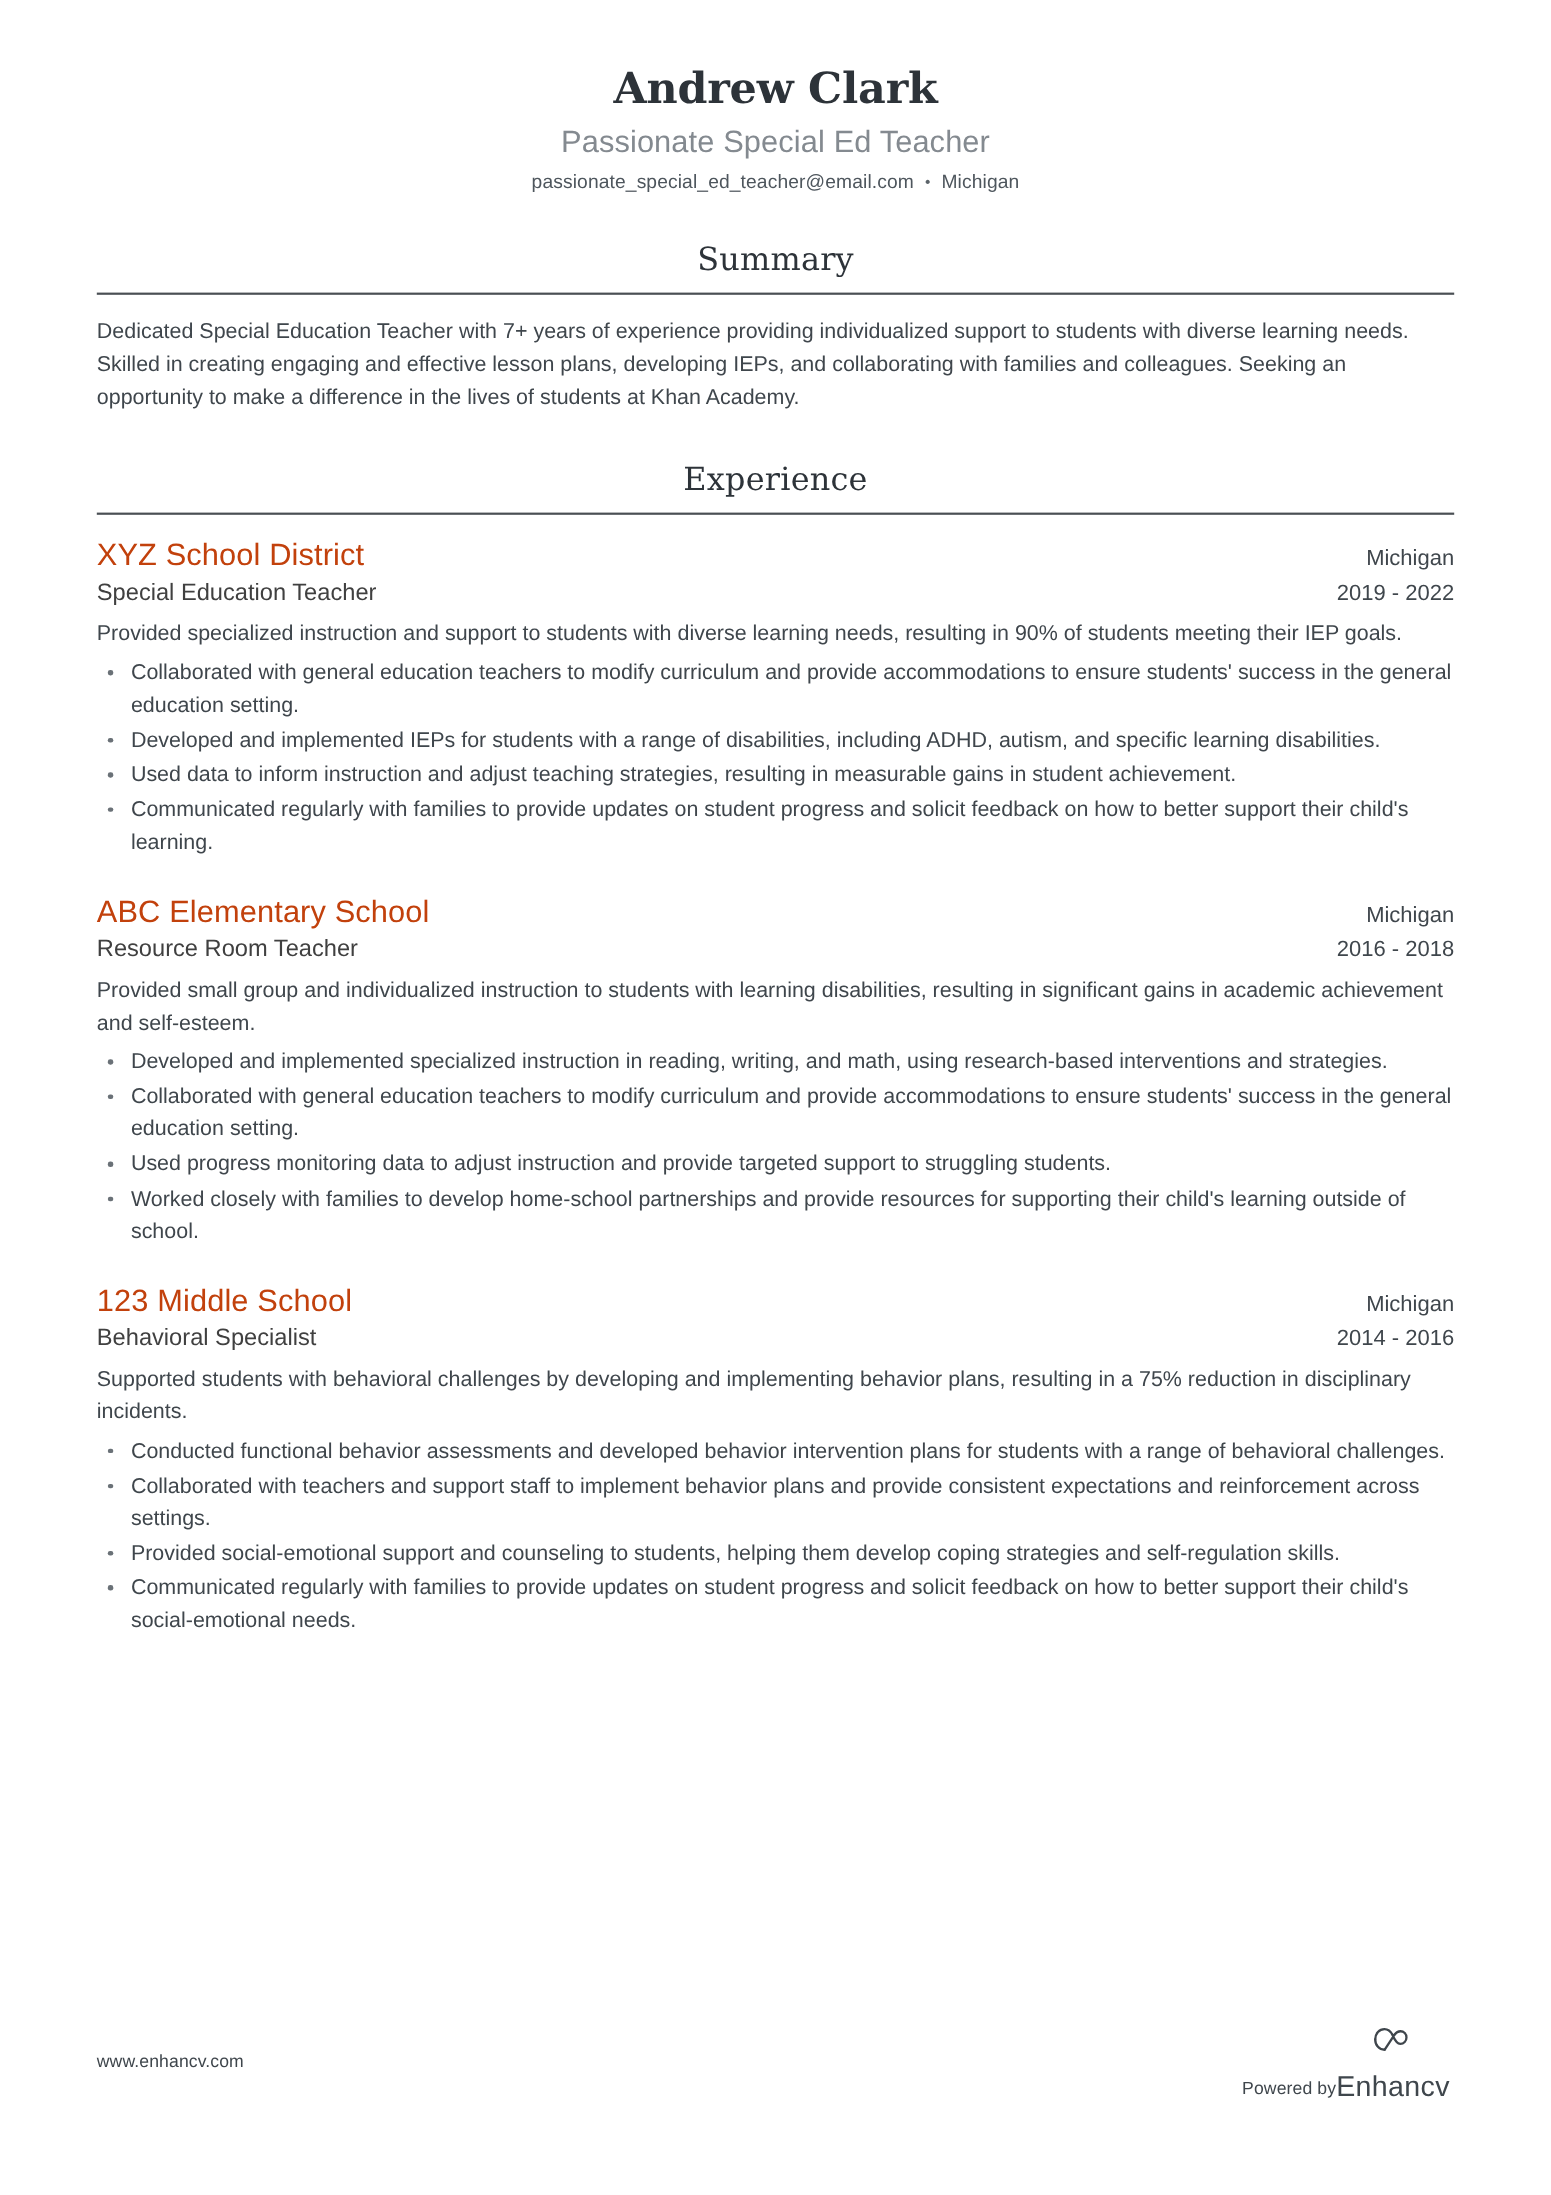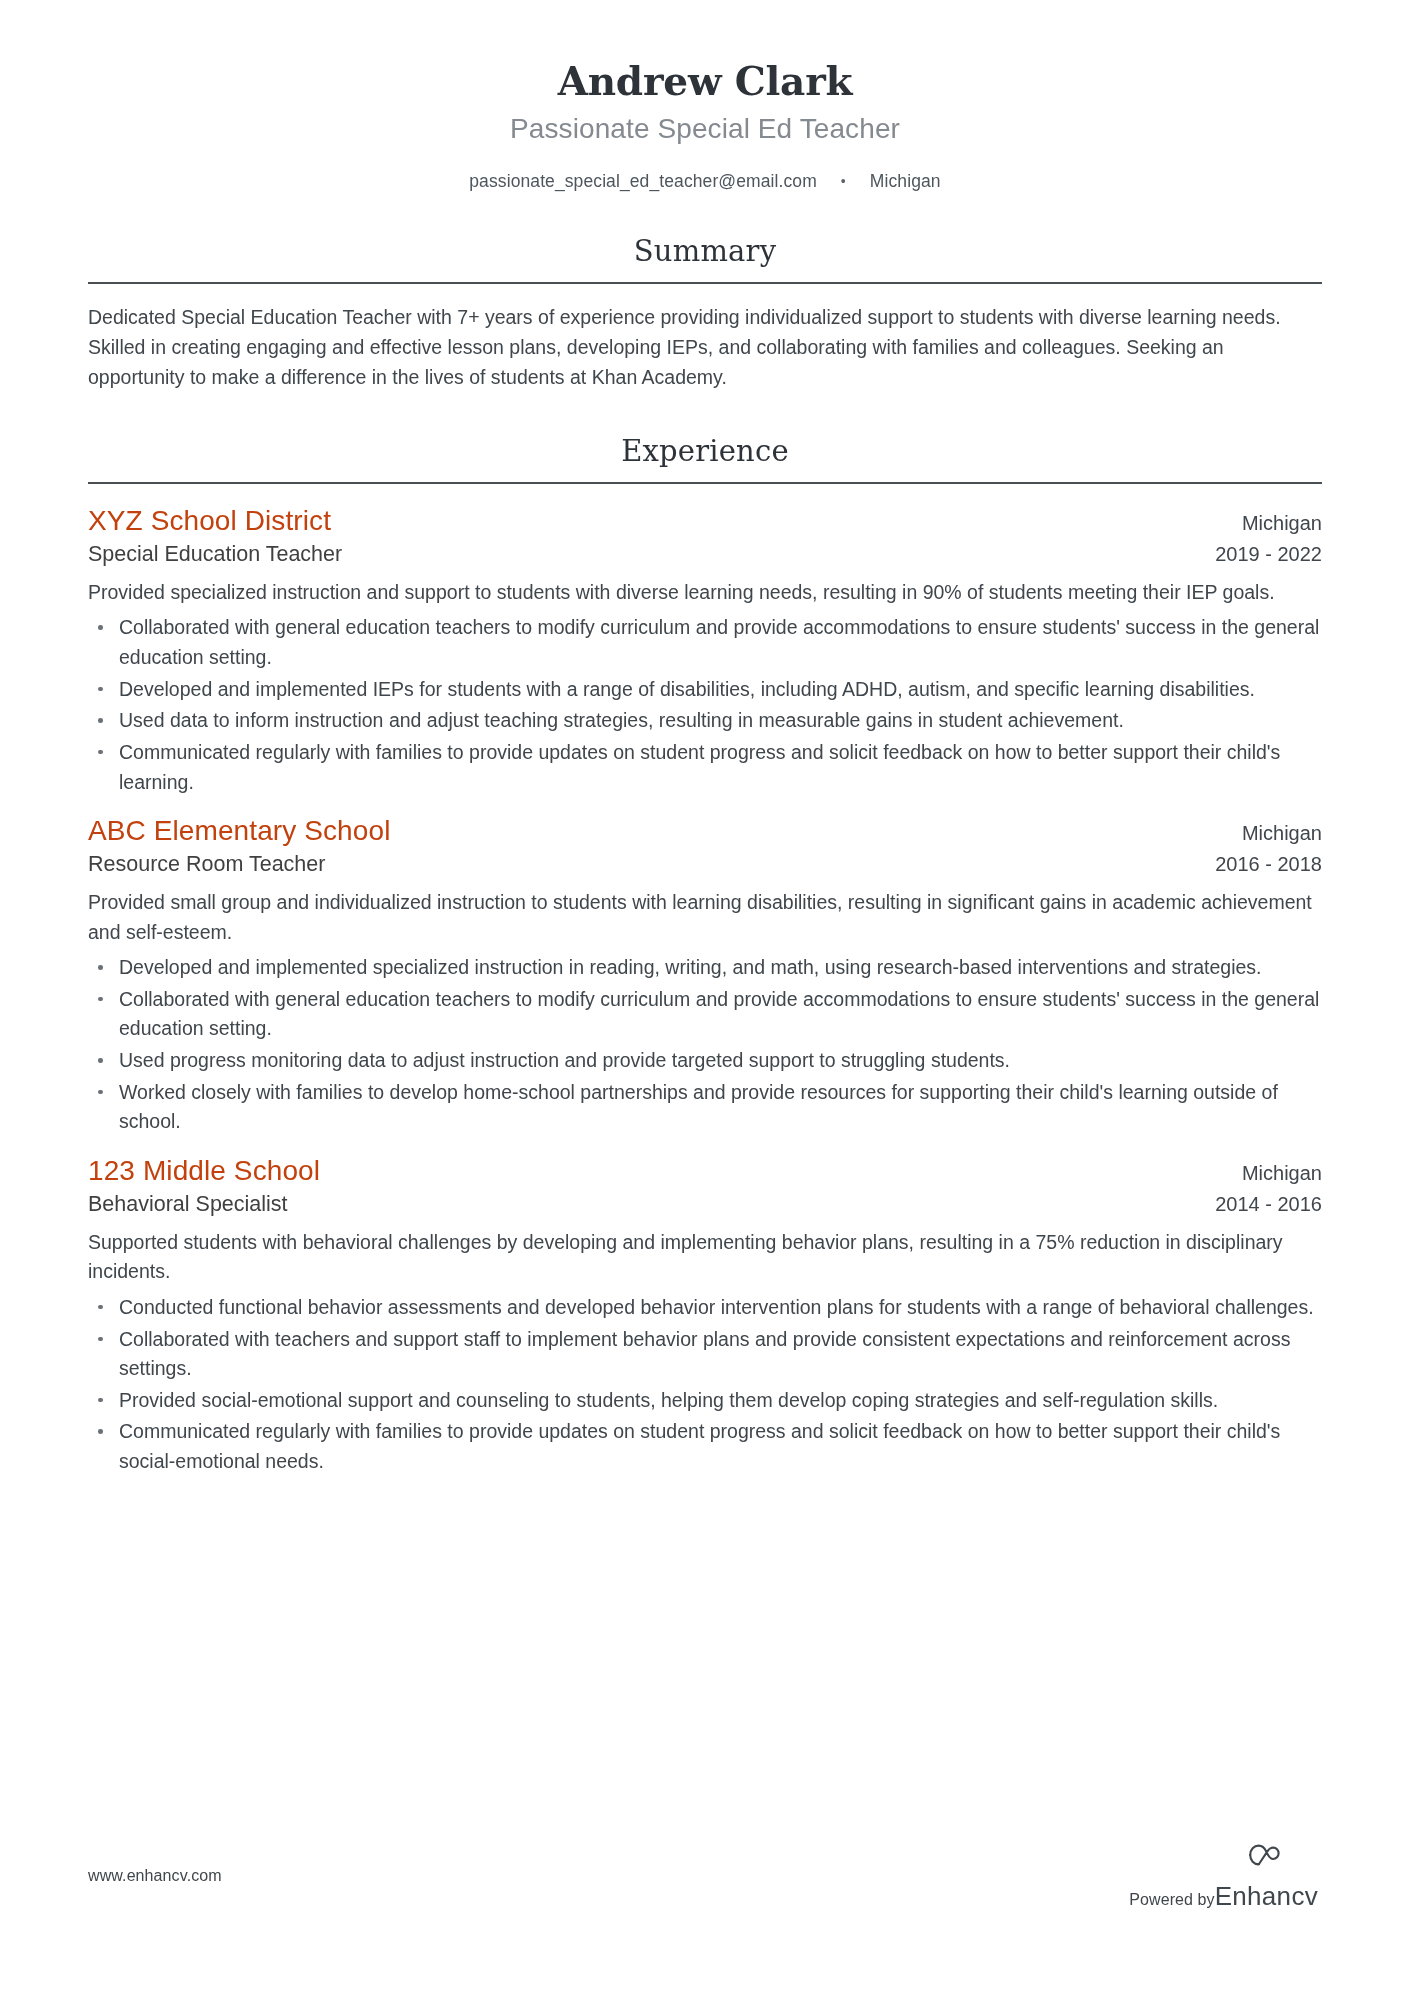--- a/index.html
+++ b/index.html
@@ -41,28 +41,28 @@
   }
   .job-subtitle {
     font-size: 28px;
     font-weight: 400;
     color: #848a90;
     line-height: 1.3;
     margin: 7px 0 0 0;
     letter-spacing: 0.1px;
   }
   .contact-line {
-    margin-top: 24px;
+    margin-top: 8px;
     font-size: 17.5px;
     color: #4e565d;
     letter-spacing: 0.1px;
     display: flex;
     justify-content: center;
     align-items: center;
-    gap: 24px;
+    gap: 10px;
   }
   .contact-sep {
     font-size: 14px;
     color: #5c646a;
     line-height: 1;
     position: relative;
     top: -1px;
   }
 
   
@@ -95,21 +95,21 @@
     line-height: 1.52;
     color: #3f464c;
     margin: 0;
   }
 
   
   .job {
     margin-bottom: 6px;
   }
   .job + .job {
-    margin-top: 16px;
+    margin-top: 30px;
   }
   .job-row {
     display: flex;
     justify-content: space-between;
     align-items: baseline;
   }
   .job-company {
     font-size: 28px;
     font-weight: 400;
     color: #c2410c;

